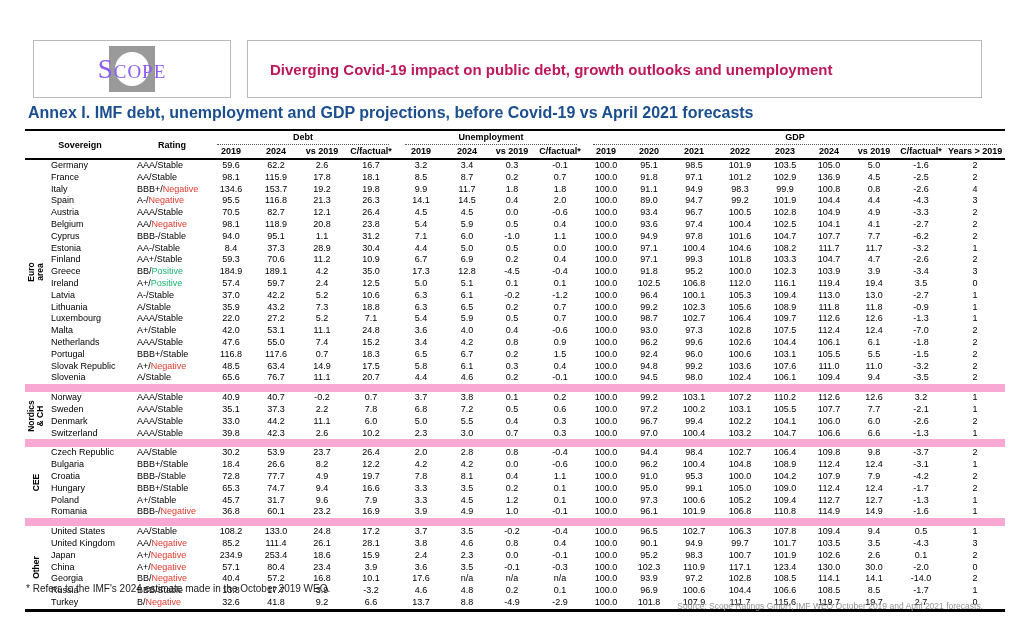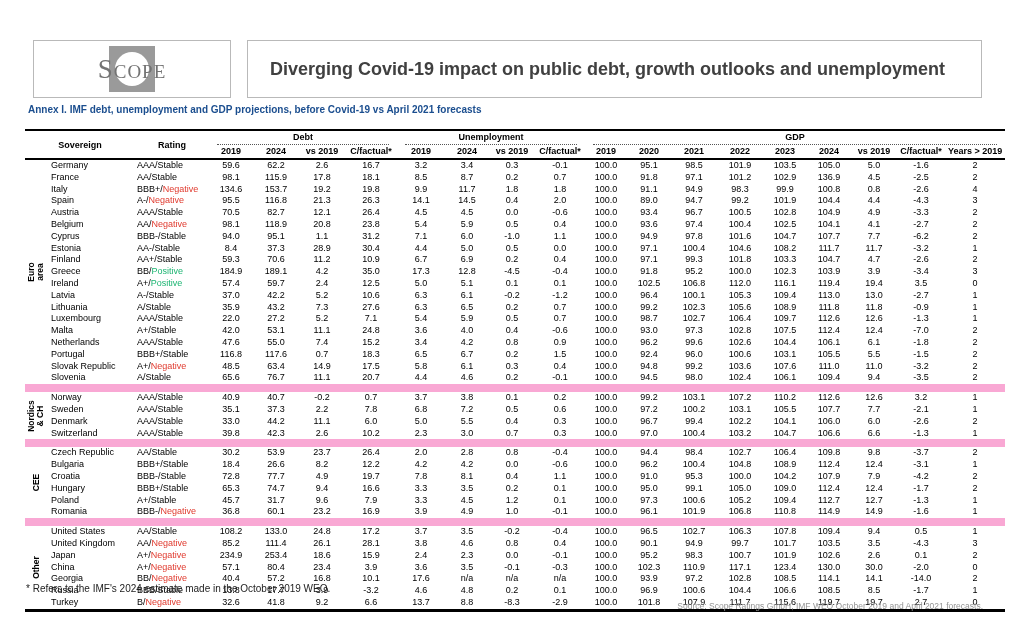--- a/index.html
+++ b/index.html
@@ -6,25 +6,25 @@
   .page{position:relative;width:1009px;height:628px;background:#fff;overflow:hidden;
         font-family:"Liberation Sans",sans-serif;color:#000;}
 
   
   .logo-box{position:absolute;left:33px;top:40px;width:196px;height:56px;border:1px solid #b9b9b9;
             display:flex;align-items:center;justify-content:center;}
   .logo-inner{position:relative;width:160px;height:50px;display:flex;align-items:center;justify-content:center;}
   .logo-square{position:absolute;left:50%;top:50%;transform:translate(-50%,-50%);width:46px;height:46px;background:#9a9a9a;}
   .logo-circle{position:absolute;left:50%;top:50%;transform:translate(-50%,-50%);width:34px;height:34px;background:#fff;border-radius:50%;}
   .logo-text{position:relative;font-family:"Liberation Serif",serif;font-variant:small-caps;
-             font-size:27px;line-height:27px;color:#737373;letter-spacing:1px;}
+             font-size:27px;line-height:27px;color:#8b5cf6;letter-spacing:1px;}
   .title-box{position:absolute;left:247px;top:40px;width:733px;height:56px;border:1px solid #b9b9b9;
              display:flex;align-items:center;}
-  .title{margin-left:22px;font-size:18px;font-weight:bold;color:#404040;}
-  .annex{position:absolute;left:28px;top:104px;font-size:10px;font-weight:bold;color:#1b4e8f;}
+  .title{margin-left:22px;font-size:15px;font-weight:bold;color:#be185d;}
+  .annex{position:absolute;left:28px;top:104px;font-size:16px;font-weight:bold;color:#1b4e8f;}
 
   
   .tablewrap{position:absolute;left:25px;top:129px;width:980px;}
   table{border-collapse:collapse;table-layout:fixed;width:100%;
         border-top:2px solid #000;border-bottom:3px solid #000;}
   th,td{font-size:9px;padding:0;}
   .hgroup{vertical-align:bottom;}
   .hgroup .gl{margin:0 8px;border-bottom:1px dotted #555;font-weight:bold;line-height:13px;text-align:center;}
   tr.years th{border-bottom:2px solid #000;font-weight:bold;line-height:13px;text-align:center;}
   th.span2{border-bottom:2px solid #000;font-weight:bold;vertical-align:middle;text-align:center;}
@@ -376,21 +376,21 @@
             <td>13.0</td>
             <td>-2.7</td>
             <td>1</td>
           </tr>
           <tr>
             <td class="sov">Lithuania</td>
             <td class="rat"><span>A/</span><span>Stable</span></td>
             <td>35.9</td>
             <td>43.2</td>
             <td>7.3</td>
-            <td>27.6</td>
+            <td>18.8</td>
             <td>6.3</td>
             <td>6.5</td>
             <td>0.2</td>
             <td>0.7</td>
             <td>100.0</td>
             <td>99.2</td>
             <td>102.3</td>
             <td>105.6</td>
             <td>108.9</td>
             <td>111.8</td>
@@ -883,21 +883,21 @@
           </tr>
           <tr>
             <td class="sov">Turkey</td>
             <td class="rat"><span>B/</span><span class="neg">Negative</span></td>
             <td>32.6</td>
             <td>41.8</td>
             <td>9.2</td>
             <td>6.6</td>
             <td>13.7</td>
             <td>8.8</td>
-            <td>-8.3</td>
+            <td>-4.9</td>
             <td>-2.9</td>
             <td>100.0</td>
             <td>101.8</td>
             <td>107.9</td>
             <td>111.7</td>
             <td>115.6</td>
             <td>119.7</td>
             <td>19.7</td>
             <td>2.7</td>
             <td>0</td>

